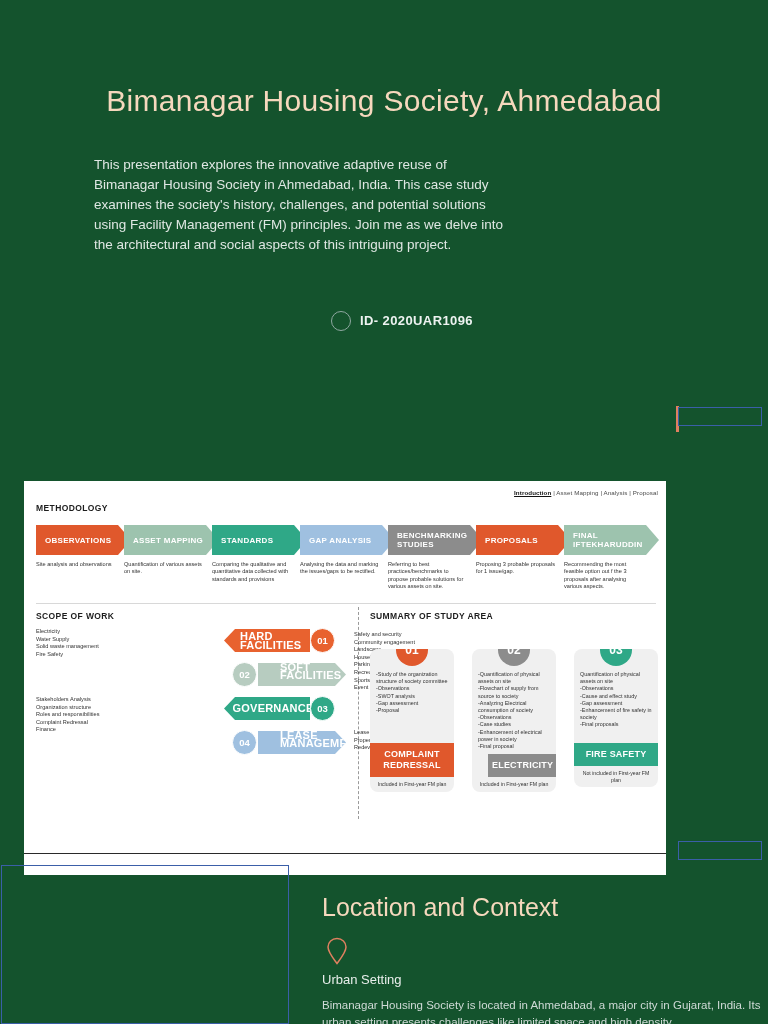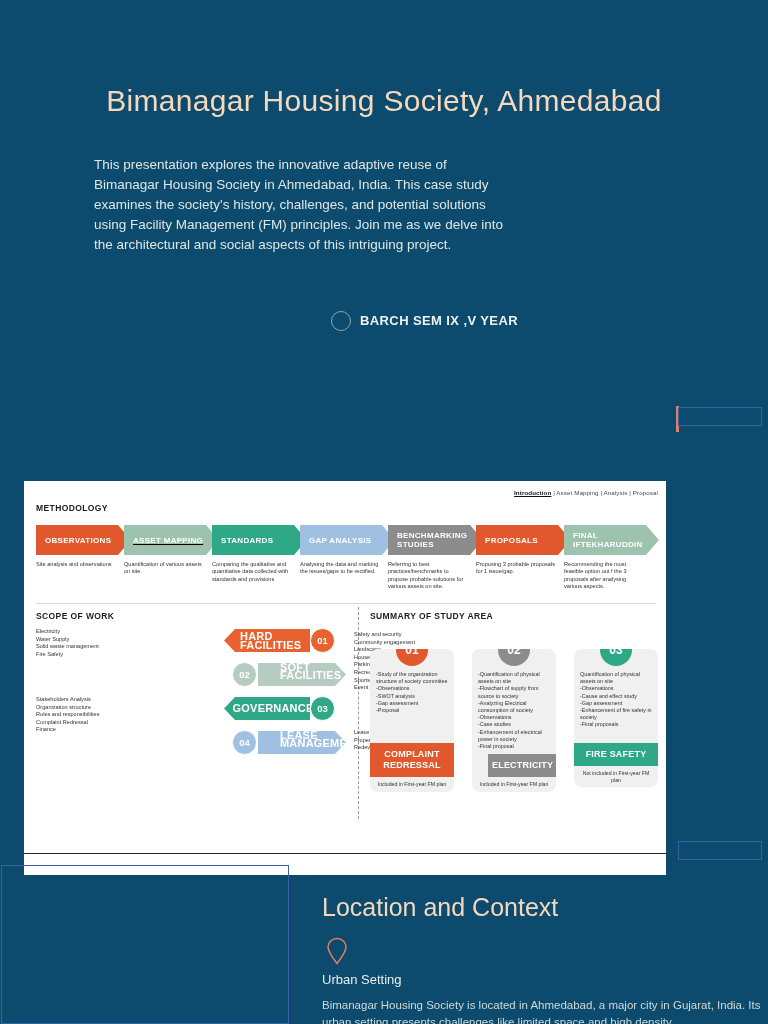--- a/index.html
+++ b/index.html
@@ -2,21 +2,21 @@
 <html><head>
 <meta charset="utf-8">
 <style>
   * { box-sizing: border-box; margin: 0; padding: 0; }
   html, body {
     width: 768px; height: 1024px;
     background: #14332e;
     font-family: "Liberation Sans", sans-serif;
     overflow: hidden;
   }
-  .page { position: relative; width: 768px; height: 1024px; background: #0c4a6e; }
+  .page { position: relative; width: 768px; height: 1024px; background: #14532d; }
 
   
   .hero-title {
     position: absolute; left: 0; top: 84px; width: 768px;
     text-align: center;
     font-size: 30px; font-weight: 400; letter-spacing: 0.3px;
     color: #f6d8bd;
   }
   .hero-para {
     position: absolute; left: 94px; top: 155px; width: 412px;
@@ -157,41 +157,41 @@
 <body>
 
 <div class="page">
 
   <h1 class="hero-title">Bimanagar Housing Society, Ahmedabad</h1>
   <p class="hero-para">This presentation explores the innovative adaptive reuse of Bimanagar Housing Society in Ahmedabad, India. This case study examines the society's history, challenges, and potential solutions using Facility Management (FM) principles. Join me as we delve into the architectural and social aspects of this intriguing project.</p>
 
   <div class="author-row">
     <div class="author-bullet"></div>
     <div class="author-lines">
-      <div>BARCH SEM IX ,V YEAR</div>
+      <div>ID- 2020UAR1096</div>
     </div>
   </div>
 
   <div class="ph-bar" style="left:676px; top:406px; height:26px;"></div>
   <div class="ph-box" style="left:678px; top:407px; width:84px; height:19px;"></div>
 
 
   <div class="info-card">
     <div class="info-inner">
       <div class="breadcrumb">
         <b>Introduction</b><span> | Asset Mapping | Analysis | Proposal</span>
       </div>
 
       <div class="blk-title" style="left:12px; top:22px;">METHODOLOGY</div>
 
       <div class="chev-row" id="chev-row">
           <div class="chev" style="left: 0px; width: 95px; background: rgb(224, 88, 44);">
             <span>OBSERVATIONS</span>
           </div>
-          <div class="chev" style="left: 88px; width: 95px; background: rgb(157, 195, 174); text-decoration: underline;">
+          <div class="chev" style="left: 88px; width: 95px; background: rgb(157, 195, 174);">
             <span>ASSET MAPPING</span>
           </div>
           <div class="chev" style="left: 176px; width: 95px; background: rgb(47, 168, 135);">
             <span>STANDARDS</span>
           </div>
           <div class="chev" style="left: 264px; width: 95px; background: rgb(159, 192, 224);">
             <span>GAP ANALYSIS</span>
           </div>
           <div class="chev" style="left: 352px; width: 95px; background: rgb(140, 140, 140);">
             <span>BENCHMARKING STUDIES</span>

